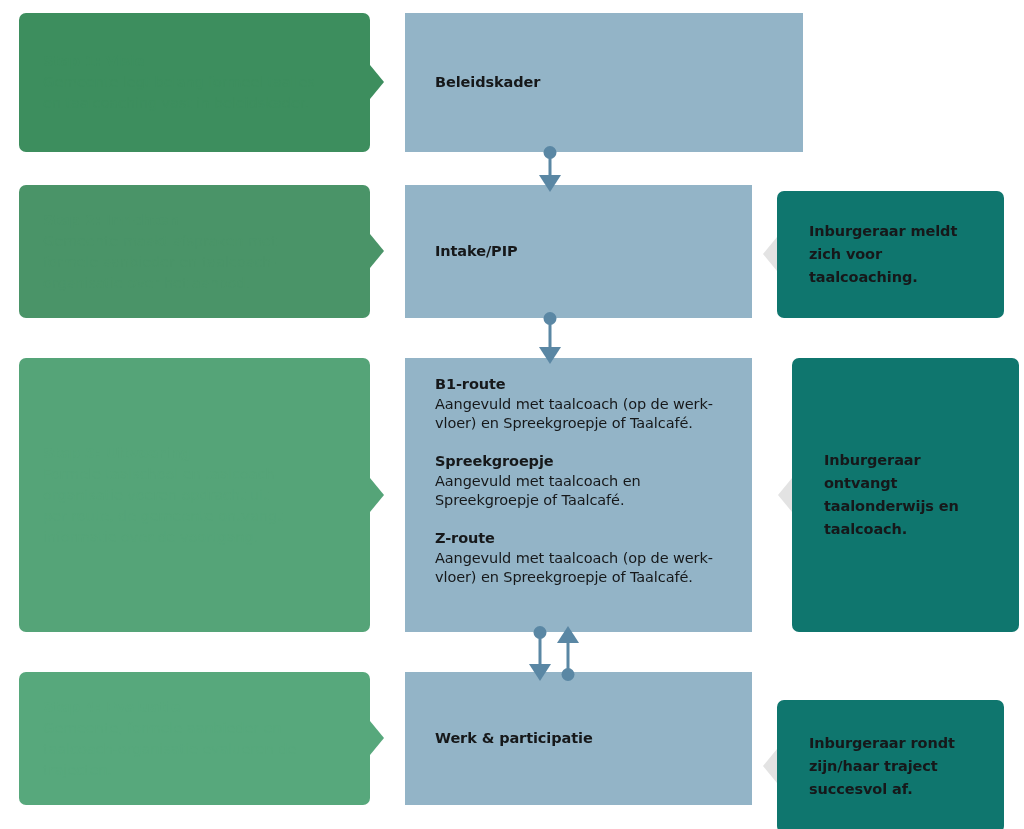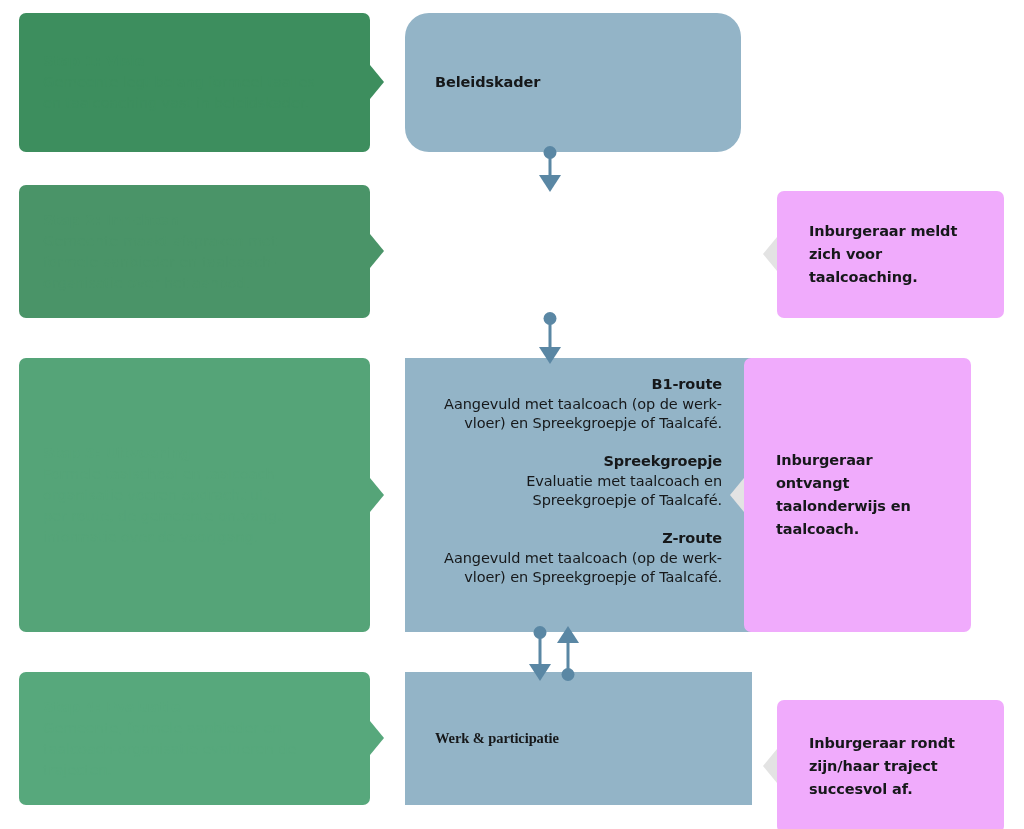--- a/index.html
+++ b/index.html
@@ -67,38 +67,38 @@
     padding: 0 30px;
   }
   .blue-title {
     font-weight: bold;
     font-size: 14.5px;
     line-height: 21px;
     letter-spacing: -0.1px;
   }
 
   
-  .route-group { margin-bottom: 18px; text-align: right; }
+  .route-group { margin-bottom: 18px; }
   .route-group:last-child { margin-bottom: 8px; }
   .route-name {
     font-weight: bold;
     font-size: 14.5px;
     line-height: 21px;
     letter-spacing: -0.1px;
   }
   .route-desc {
     font-size: 14.5px;
     line-height: 19px;
     letter-spacing: -0.1px;
     white-space: pre-line;
   }
 
   
   .grey-box {
-    background: #f0abfc;
+    background: #0f766e;
     color: #16181a;
     border-radius: 7px;
     padding: 0 32px;
     display: flex;
     flex-direction: column;
     justify-content: center;
   }
   .grey-text {
     font-weight: bold;
     font-size: 14.5px;
@@ -193,44 +193,47 @@
   <div class="node green-box g4" style="left:19px; top:672px; width:351px; height:133px; color:#57a87c;">
     <div class="g-title">Stap 4: Evaluatie</div>
     <div class="g-body">Gemeente, formele aanbieder en
 taalcoach-organisatie evalueren de
 trajecten.</div>
     <div class="notch-right" style="top:49px;">
       <div class="tri"></div>
     </div>
   </div>
 
-  <div class="node blue-box" style="left:405px; top:13px; width:336px; height:139px;border-radius:24px;">
+  <div class="node blue-box" style="left:405px; top:13px; width:398px; height:139px;">
     <div class="blue-title">Beleidskader</div>
   </div>
 
+  <div class="node blue-box" style="left:405px; top:185px; width:347px; height:133px;">
+    <div class="blue-title">Intake/PIP</div>
+  </div>
 
   <div class="node blue-box" style="left:405px; top:358px; width:347px; height:274px; justify-content:flex-start; padding-top:16px;">
     <div class="route-group">
       <div class="route-name">B1-route</div>
       <div class="route-desc">Aangevuld met taalcoach (op de werk-
 vloer) en Spreekgroepje of Taalcafé.</div>
     </div>
     <div class="route-group">
       <div class="route-name">Spreekgroepje</div>
-      <div class="route-desc">Evaluatie met taalcoach en
+      <div class="route-desc">Aangevuld met taalcoach en
 Spreekgroepje of Taalcafé.</div>
     </div>
     <div class="route-group">
       <div class="route-name">Z-route</div>
       <div class="route-desc">Aangevuld met taalcoach (op de werk-
 vloer) en Spreekgroepje of Taalcafé.</div>
     </div>
   </div>
 
-  <div class="node blue-box" style="left:405px; top:672px; width:347px; height:133px;font-family:Liberation Serif, serif;">
+  <div class="node blue-box" style="left:405px; top:672px; width:347px; height:133px;">
     <div class="blue-title">Werk &amp; participatie</div>
   </div>
 
   <div class="connector" style="left:542px; top:146px; width:16px; height:46px;">
     <div class="conn-dot" style="top:0;"></div>
     <div class="conn-line" style="top:6px; height:27px;"></div>
     <div class="conn-head-down" style="top:29px;"></div>
   </div>
 
   <div class="connector" style="left:542px; top:312px; width:16px; height:53px;">
@@ -253,21 +256,21 @@
 
   <div class="node grey-box" style="left:777px; top:191px; width:227px; height:127px;">
     <div class="grey-text">Inburgeraar meldt
 zich voor
 taalcoaching.</div>
     <div class="notch-left" style="top:46px;">
       <div class="tri"></div>
     </div>
   </div>
 
-  <div class="node grey-box" style="left:744px; top:358px; width:227px; height:274px;">
+  <div class="node grey-box" style="left:792px; top:358px; width:227px; height:274px;">
     <div class="grey-text">Inburgeraar
 ontvangt
 taalonderwijs en
 taalcoach.</div>
     <div class="notch-left" style="top:120px;">
       <div class="tri"></div>
     </div>
   </div>
 
   <div class="node grey-box" style="left:777px; top:700px; width:227px; height:133px;">

